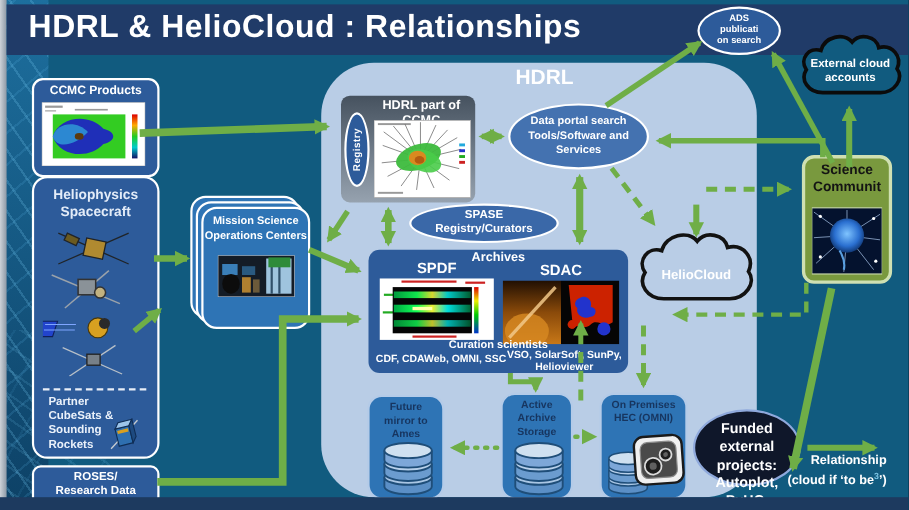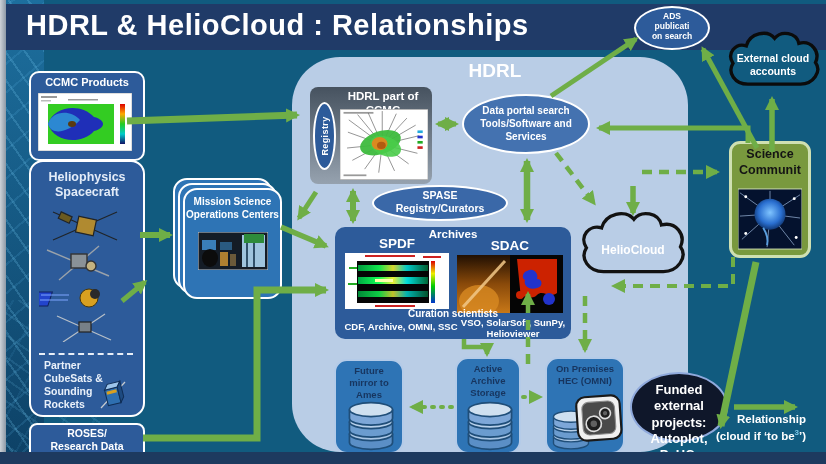--- a/index.html
+++ b/index.html
@@ -239,21 +239,21 @@
       <rect width="53" height="58" fill="url(#sun)"></rect>
       <ellipse cx="22" cy="46" rx="20" ry="16" fill="#d88a22" opacity=".8"></ellipse>
       <line x1="6" y1="52" x2="48" y2="6" stroke="#f2c888" stroke-width="3" opacity=".85"></line>
       <rect x="53" y="0" width="53" height="58" fill="#050505"></rect>
       <path d="M60 4 h40 v34 c-8 6 -14 -4 -20 2 c-6 6 -12 -2 -16 4 Z" fill="#cc2200"></path>
       <path d="M70 16 c6 -4 12 2 10 8 c6 0 6 8 0 9 c-8 3 -14 -3 -12 -8 c-4 -2 -2 -8 2 -9 Z" fill="#2233cc"></path>
       <circle cx="92" cy="44" r="6" fill="#2233cc"></circle>
       <circle cx="63" cy="40" r="4" fill="#cc2200"></circle>
     </svg>
     <div style="position:absolute;left:0;top:81px;width:100%;text-align:center;font-weight:bold;font-size:10px;">Curation scientists</div>
-    <div style="position:absolute;left:2px;top:94px;width:128px;text-align:center;font-weight:bold;font-size:9.5px;">CDF, Archive, OMNI, SSC</div>
+    <div style="position:absolute;left:2px;top:94px;width:128px;text-align:center;font-weight:bold;font-size:9.5px;">CDF, CDAWeb, OMNI, SSC</div>
     <div class="ml" style="position:absolute;left:122px;top:90px;width:112px;text-align:center;font-weight:bold;font-size:9.5px;line-height:1.2;">VSO, SolarSoft, SunPy,
 Helioviewer</div>
   </div>
 
   <svg class="abs" style="left:575px;top:203px;z-index:5;" width="114" height="82" viewBox="0 0 120 82">
     <use href="#cloudshape" fill="#b9cde6" stroke="#121212" stroke-width="3.5"></use>
   </svg>
   <div class="abs cloudlabel" style="left:583px;top:243px;width:100px;font-size:12px;z-index:6;">HelioCloud</div>
 
   <div class="abs oval ml" style="left:634px;top:6px;width:76px;height:44px;background:#2d5b9a;border:2px solid #fff;font-size:8.5px;line-height:1.2;padding-top:3px;">ADS

